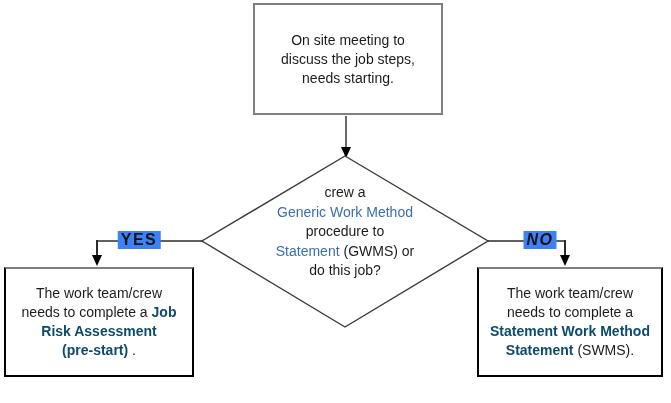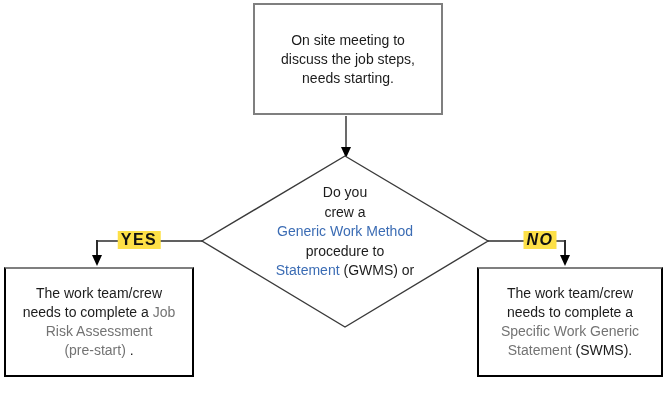--- a/index.html
+++ b/index.html
@@ -40,26 +40,26 @@
     border-top-color: #7f7f7f;
   }
   .diamond-text {
     position: absolute;
     left: 235px; top: 183px; width: 220px;
     text-align: center;
     font-size: 14px;
     line-height: 19.5px;
   }
   .em-blue { color: #3b6cb4; font-weight: normal; }
-  .em-red  { color: #737373; font-weight: normal; }
+  .em-red  { color: #0c4a6e; font-weight: bold; }
 
   .branch-label {
     position: absolute;
     transform: translate(-50%, -50%);
-    background: #fde047;
+    background: #3b82f6;
     padding: 0 3px;
     font-size: 16px;
     font-weight: bold;
     letter-spacing: 1.5px;
     color: #111111;
   }
   .yes-label { left: 139px; top: 240px; }
   .no-label  { left: 540px; top: 240px; font-style: italic; }
 
   .line { display: block; }
@@ -85,37 +85,37 @@
     <polygon points="565,266 560,255 570,255" fill="#000000"></polygon>
   </svg>
 
   <div class="node start-box">
     <span class="line">On site meeting to</span>
     <span class="line">discuss the job steps,</span>
     <span class="line">needs starting.</span>
   </div>
 
   <div class="diamond-text">
-    <span class="line">Do you</span>
     <span class="line">crew a</span>
     <span class="line"><span class="em-blue">Generic Work Method</span></span>
     <span class="line">procedure to</span>
     <span class="line"><span class="em-blue">Statement</span> <span>(GWMS) or</span></span>
+    <span class="line">do this job?</span>
   </div>
 
   <span class="branch-label yes-label">YES</span>
   <span class="branch-label no-label">NO</span>
 
   <div class="node yes-box">
     <span class="line">The work team/crew</span>
     <span class="line"><span>needs to complete a</span> <span class="em-red">Job</span></span>
     <span class="line"><span class="em-red">Risk Assessment</span></span>
     <span class="line"><span class="em-red">(pre-start)</span> <span>.</span></span>
   </div>
 
   <div class="node no-box">
     <span class="line">The work team/crew</span>
     <span class="line">needs to complete a</span>
-    <span class="line"><span class="em-red">Specific Work Generic</span></span>
+    <span class="line"><span class="em-red">Statement Work Method</span></span>
     <span class="line"><span class="em-red">Statement</span> <span>(SWMS).</span></span>
   </div>
 
 </div>
 
 </body></html>

